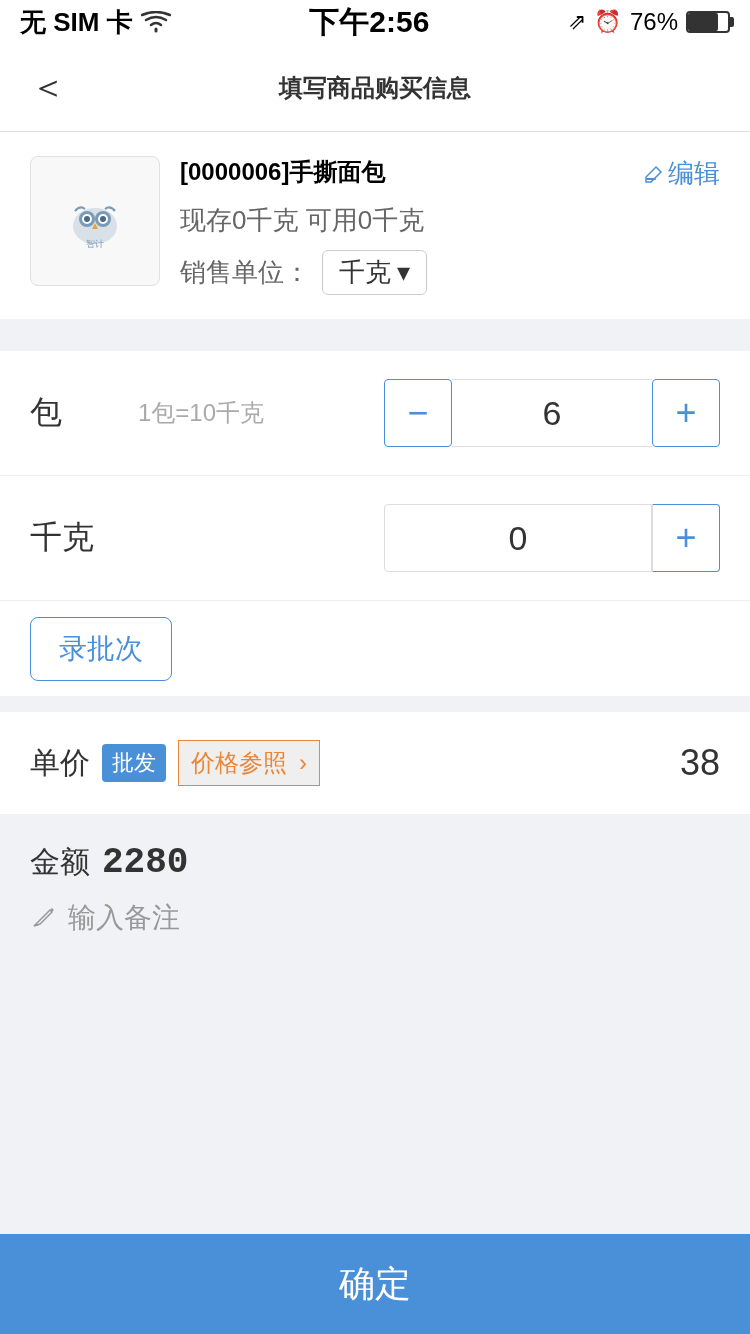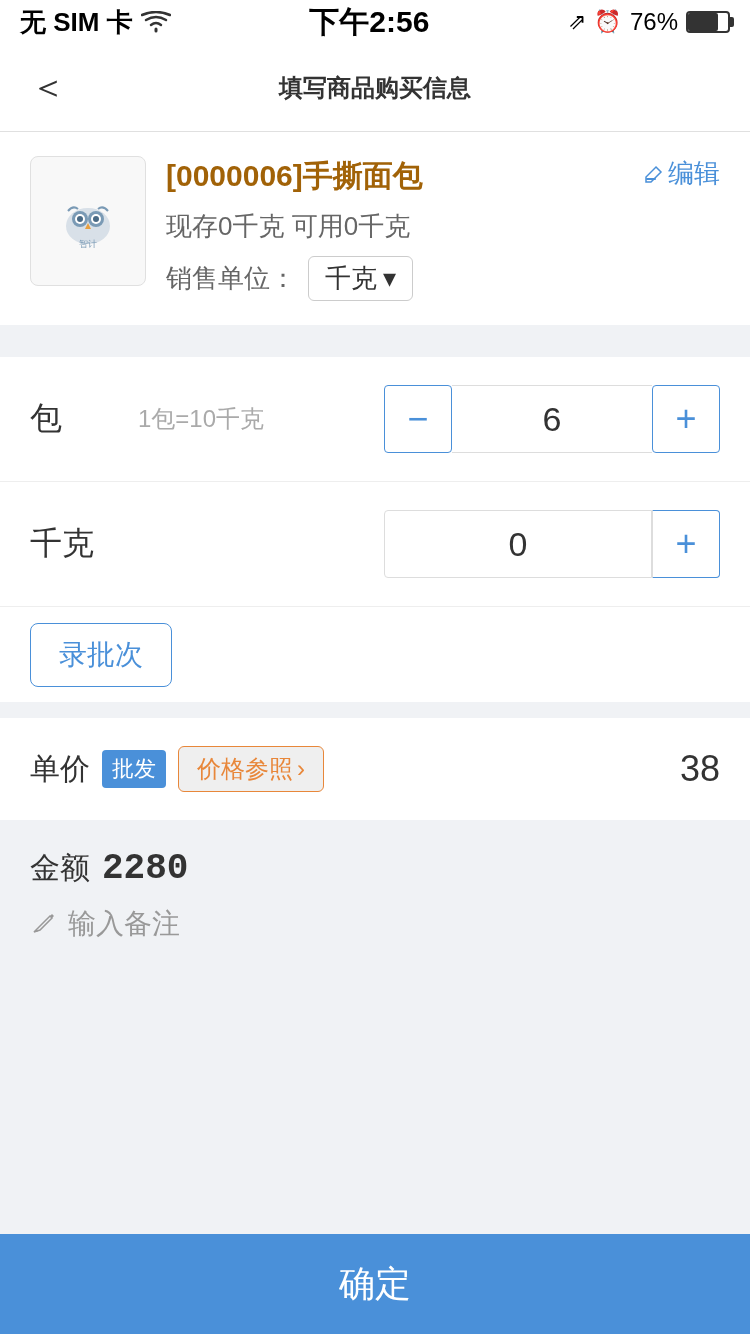--- a/index.html
+++ b/index.html
@@ -94,43 +94,43 @@
     
     .product-section {
       background: #fff;
       padding: 24px 30px;
       margin-bottom: 16px;
       display: flex;
       align-items: flex-start;
       gap: 20px;
     }
     .product-image {
-      width: 116px;
+      width: 130px;
       height: 130px;
       border: 1px solid #e0e0e0;
       border-radius: 8px;
       background: #f8f8f8;
       display: flex;
       align-items: center;
       justify-content: center;
       flex-shrink: 0;
     }
     .product-info {
       flex: 1;
     }
     .product-title-row {
       display: flex;
       justify-content: space-between;
       align-items: flex-start;
       margin-bottom: 12px;
     }
     .product-name {
-      font-size: 30px;
+      font-size: 24px;
       font-weight: 600;
-      color: #a16207;
+      color: #000000;
     }
     .edit-link {
       font-size: 26px;
       color: #4a90d9;
       display: flex;
       align-items: center;
       gap: 4px;
       cursor: pointer;
     }
     .product-stock {
@@ -273,28 +273,28 @@
     }
     .price-tag {
       background: #4a90d9;
       color: #fff;
       font-size: 22px;
       padding: 4px 10px;
       border-radius: 4px;
     }
     .price-ref-btn {
       border: 1px solid #e8873a;
-      border-radius: 6px;
-      padding: 6px 18px;
+      border-radius: 0;
+      padding: 6px 12px;
       font-size: 24px;
       color: #e8873a;
       cursor: pointer;
       display: flex;
       align-items: center;
-      gap: 4px;
+      gap: 12px;
     }
     .price-value {
       font-size: 36px;
       color: #333;
       font-weight: 500;
     }
 
     
     .amount-section {
       background: #f0f2f5;

